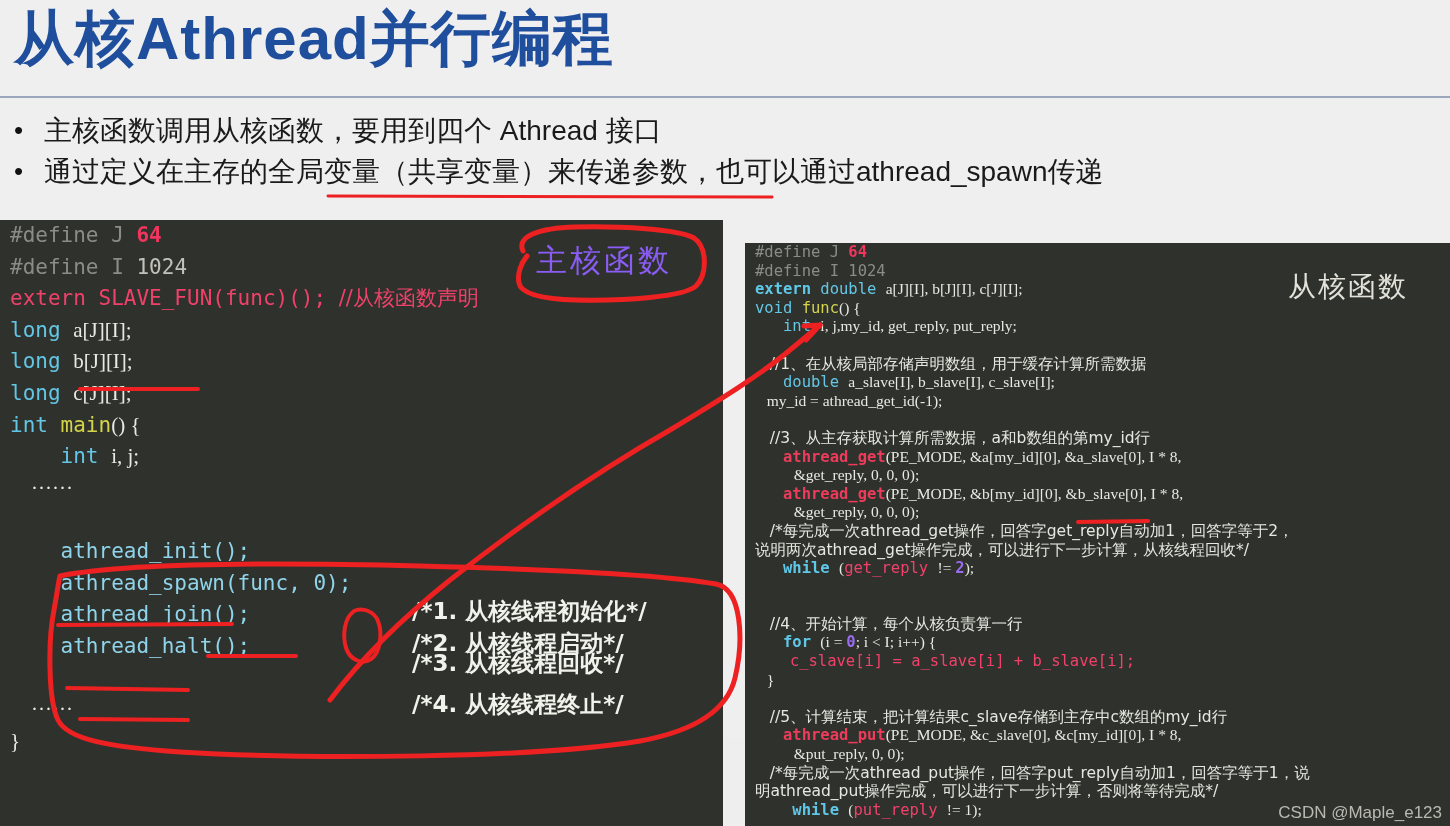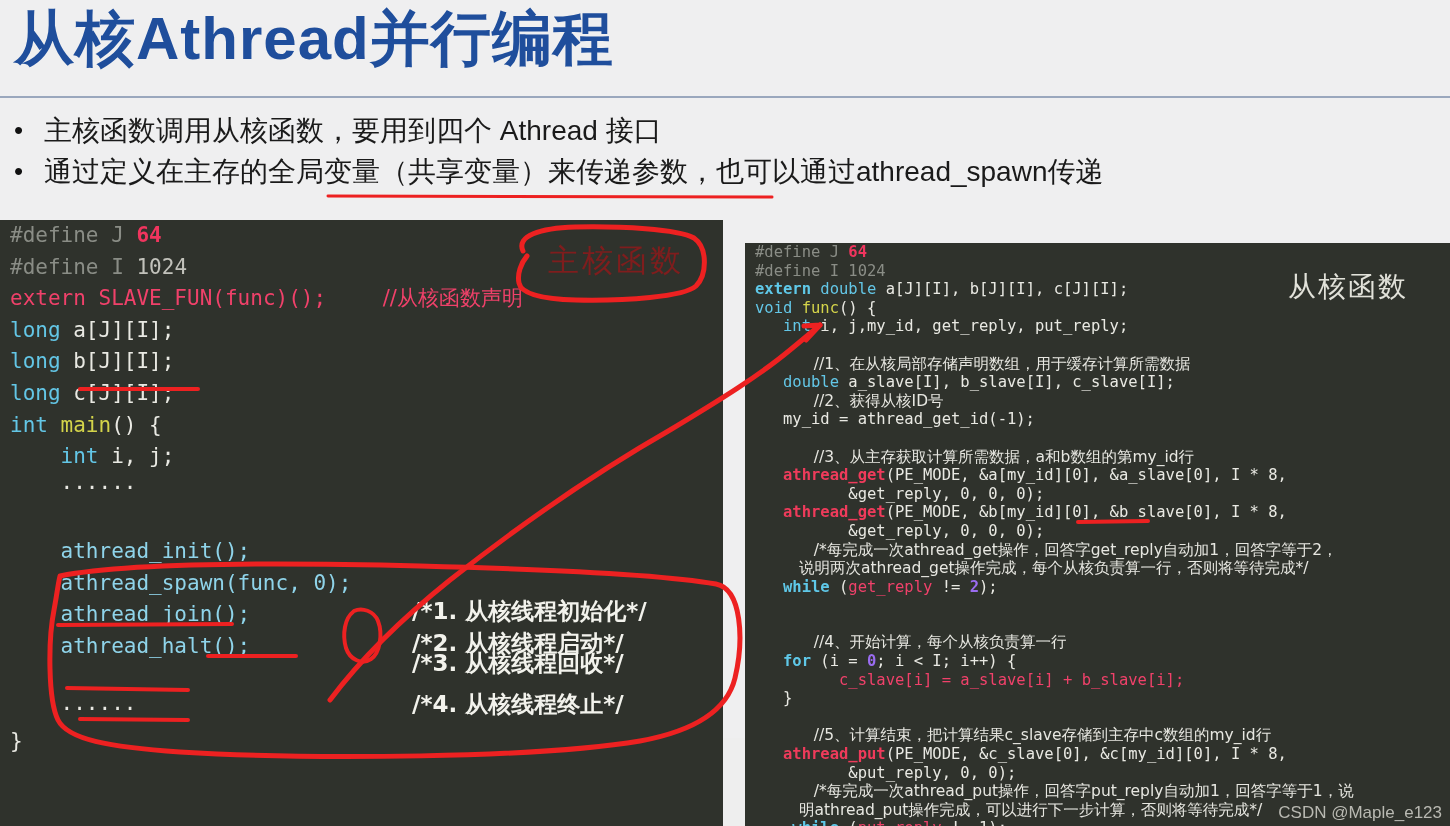--- a/index.html
+++ b/index.html
@@ -57,39 +57,38 @@
   
   .c-dir   {color:#8a8d86;}          
   .c-num   {color:#f0355e;font-weight:bold;}
   .c-num2  {color:#c2c2bb;}
   .c-kw    {color:#5fc8e8;font-weight:bold;}   
   .c-type  {color:#63c6e6;}                    
   .c-fn    {color:#d4d44a;}                    
   .c-red   {color:#ef3b5b;font-weight:bold;}   
   .c-pink  {color:#f0416a;}
   .c-blue  {color:#8fd4ea;font-weight:normal;}   
-  .c-plain {color:#e9e9e3;}
+  .c-plain {color:#e9e9e3;font-family:Liberation Serif, serif;}
   .c-cmt   {color:#e7e7e1;}
   .c-purple{color:#9a6cf0;font-weight:bold;}
 
-  .zh{font-family:"DejaVu Sans","Liberation Sans",sans-serif;margin-left:44px;}
+  .zh{font-family:"DejaVu Sans","Liberation Sans",sans-serif;}
 
   .comment-col{
     position:absolute;left:412px;
     font-family:"DejaVu Sans","Liberation Sans",sans-serif;
     font-size:23px;line-height:31.6px;color:#f2f2ec;font-weight:bold;
     white-space:pre;
   }
 
   .label-host{
     position:absolute;left:536px;top:240px;
-    font-size:31px;color:#7f1d1d;letter-spacing:3px;
+    font-size:31px;color:#8b5cf6;letter-spacing:3px;
     font-family:"DejaVu Sans","Liberation Sans",sans-serif;
     white-space:nowrap;
-    margin-left:12px;
   }
   .label-slave{
     position:absolute;left:1288px;top:268px;
     font-size:28px;color:#e2e2da;letter-spacing:2px;
     font-family:"DejaVu Sans","Liberation Sans",sans-serif;
     white-space:nowrap;
   }
   .watermark{
     position:absolute;right:8px;bottom:3px;
     font-size:17px;color:#b9b9b2;
@@ -150,30 +149,29 @@
   <div class="code-panel" id="right-panel">
     <div id="right-lines">
         <div class="cl"><span class="c-dir">#define </span><span class="c-dir">J </span><span class="c-num">64</span></div>
         <div class="cl"><span class="c-dir">#define I 1024</span></div>
         <div class="cl"><span class="c-kw">extern </span><span class="c-type">double </span><span class="c-plain">a[J][I], b[J][I], c[J][I];</span></div>
         <div class="cl"><span class="c-type">void </span><span class="c-fn">func</span><span class="c-plain">() {</span></div>
         <div class="cl"><span class="c-type">   int </span><span class="c-plain">i, j,my_id, get_reply, put_reply;</span></div>
         <div class="cl">&nbsp;</div>
         <div class="cl"><span class="c-cmt zh">   //1、在从核局部存储声明数组，用于缓存计算所需数据</span></div>
         <div class="cl"><span class="c-type">   double </span><span class="c-plain">a_slave[I], b_slave[I], c_slave[I];</span></div>
-        <div class="cl"><span class="c-cmt zh">   //2、获得从核ID号</span></div>
         <div class="cl"><span class="c-plain">   my_id = athread_get_id(-1);</span></div>
         <div class="cl">&nbsp;</div>
         <div class="cl"><span class="c-cmt zh">   //3、从主存获取计算所需数据，a和b数组的第my_id行</span></div>
         <div class="cl"><span class="c-red">   athread_get</span><span class="c-plain">(PE_MODE, &amp;a[my_id][0], &amp;a_slave[0], I * 8,</span></div>
         <div class="cl"><span class="c-plain">          &amp;get_reply, 0, 0, 0);</span></div>
         <div class="cl"><span class="c-red">   athread_get</span><span class="c-plain">(PE_MODE, &amp;b[my_id][0], &amp;b_slave[0], I * 8,</span></div>
         <div class="cl"><span class="c-plain">          &amp;get_reply, 0, 0, 0);</span></div>
         <div class="cl"><span class="c-cmt zh">   /*每完成一次athread_get操作，回答字get_reply自动加1，回答字等于2，</span></div>
-        <div class="cl"><span class="c-cmt zh">说明两次athread_get操作完成，每个从核负责算一行，否则将等待完成*/</span></div>
+        <div class="cl"><span class="c-cmt zh">说明两次athread_get操作完成，可以进行下一步计算，从核线程回收*/</span></div>
         <div class="cl"><span class="c-kw">   while </span><span class="c-plain">(</span><span class="c-pink">get_reply </span><span class="c-plain">!= </span><span class="c-purple">2</span><span class="c-plain">);</span></div>
         <div class="cl">&nbsp;</div>
         <div class="cl">&nbsp;</div>
         <div class="cl"><span class="c-cmt zh">   //4、开始计算，每个从核负责算一行</span></div>
         <div class="cl"><span class="c-kw">   for </span><span class="c-plain">(i = </span><span class="c-purple">0</span><span class="c-plain">; i &lt; I; i++) {</span></div>
         <div class="cl"><span class="c-plain">         </span><span class="c-pink">c_slave[i] = a_slave[i] + b_slave[i];</span></div>
         <div class="cl"><span class="c-plain">   }</span></div>
         <div class="cl">&nbsp;</div>
         <div class="cl"><span class="c-cmt zh">   //5、计算结束，把计算结果c_slave存储到主存中c数组的my_id行</span></div>
         <div class="cl"><span class="c-red">   athread_put</span><span class="c-plain">(PE_MODE, &amp;c_slave[0], &amp;c[my_id][0], I * 8,</span></div>

